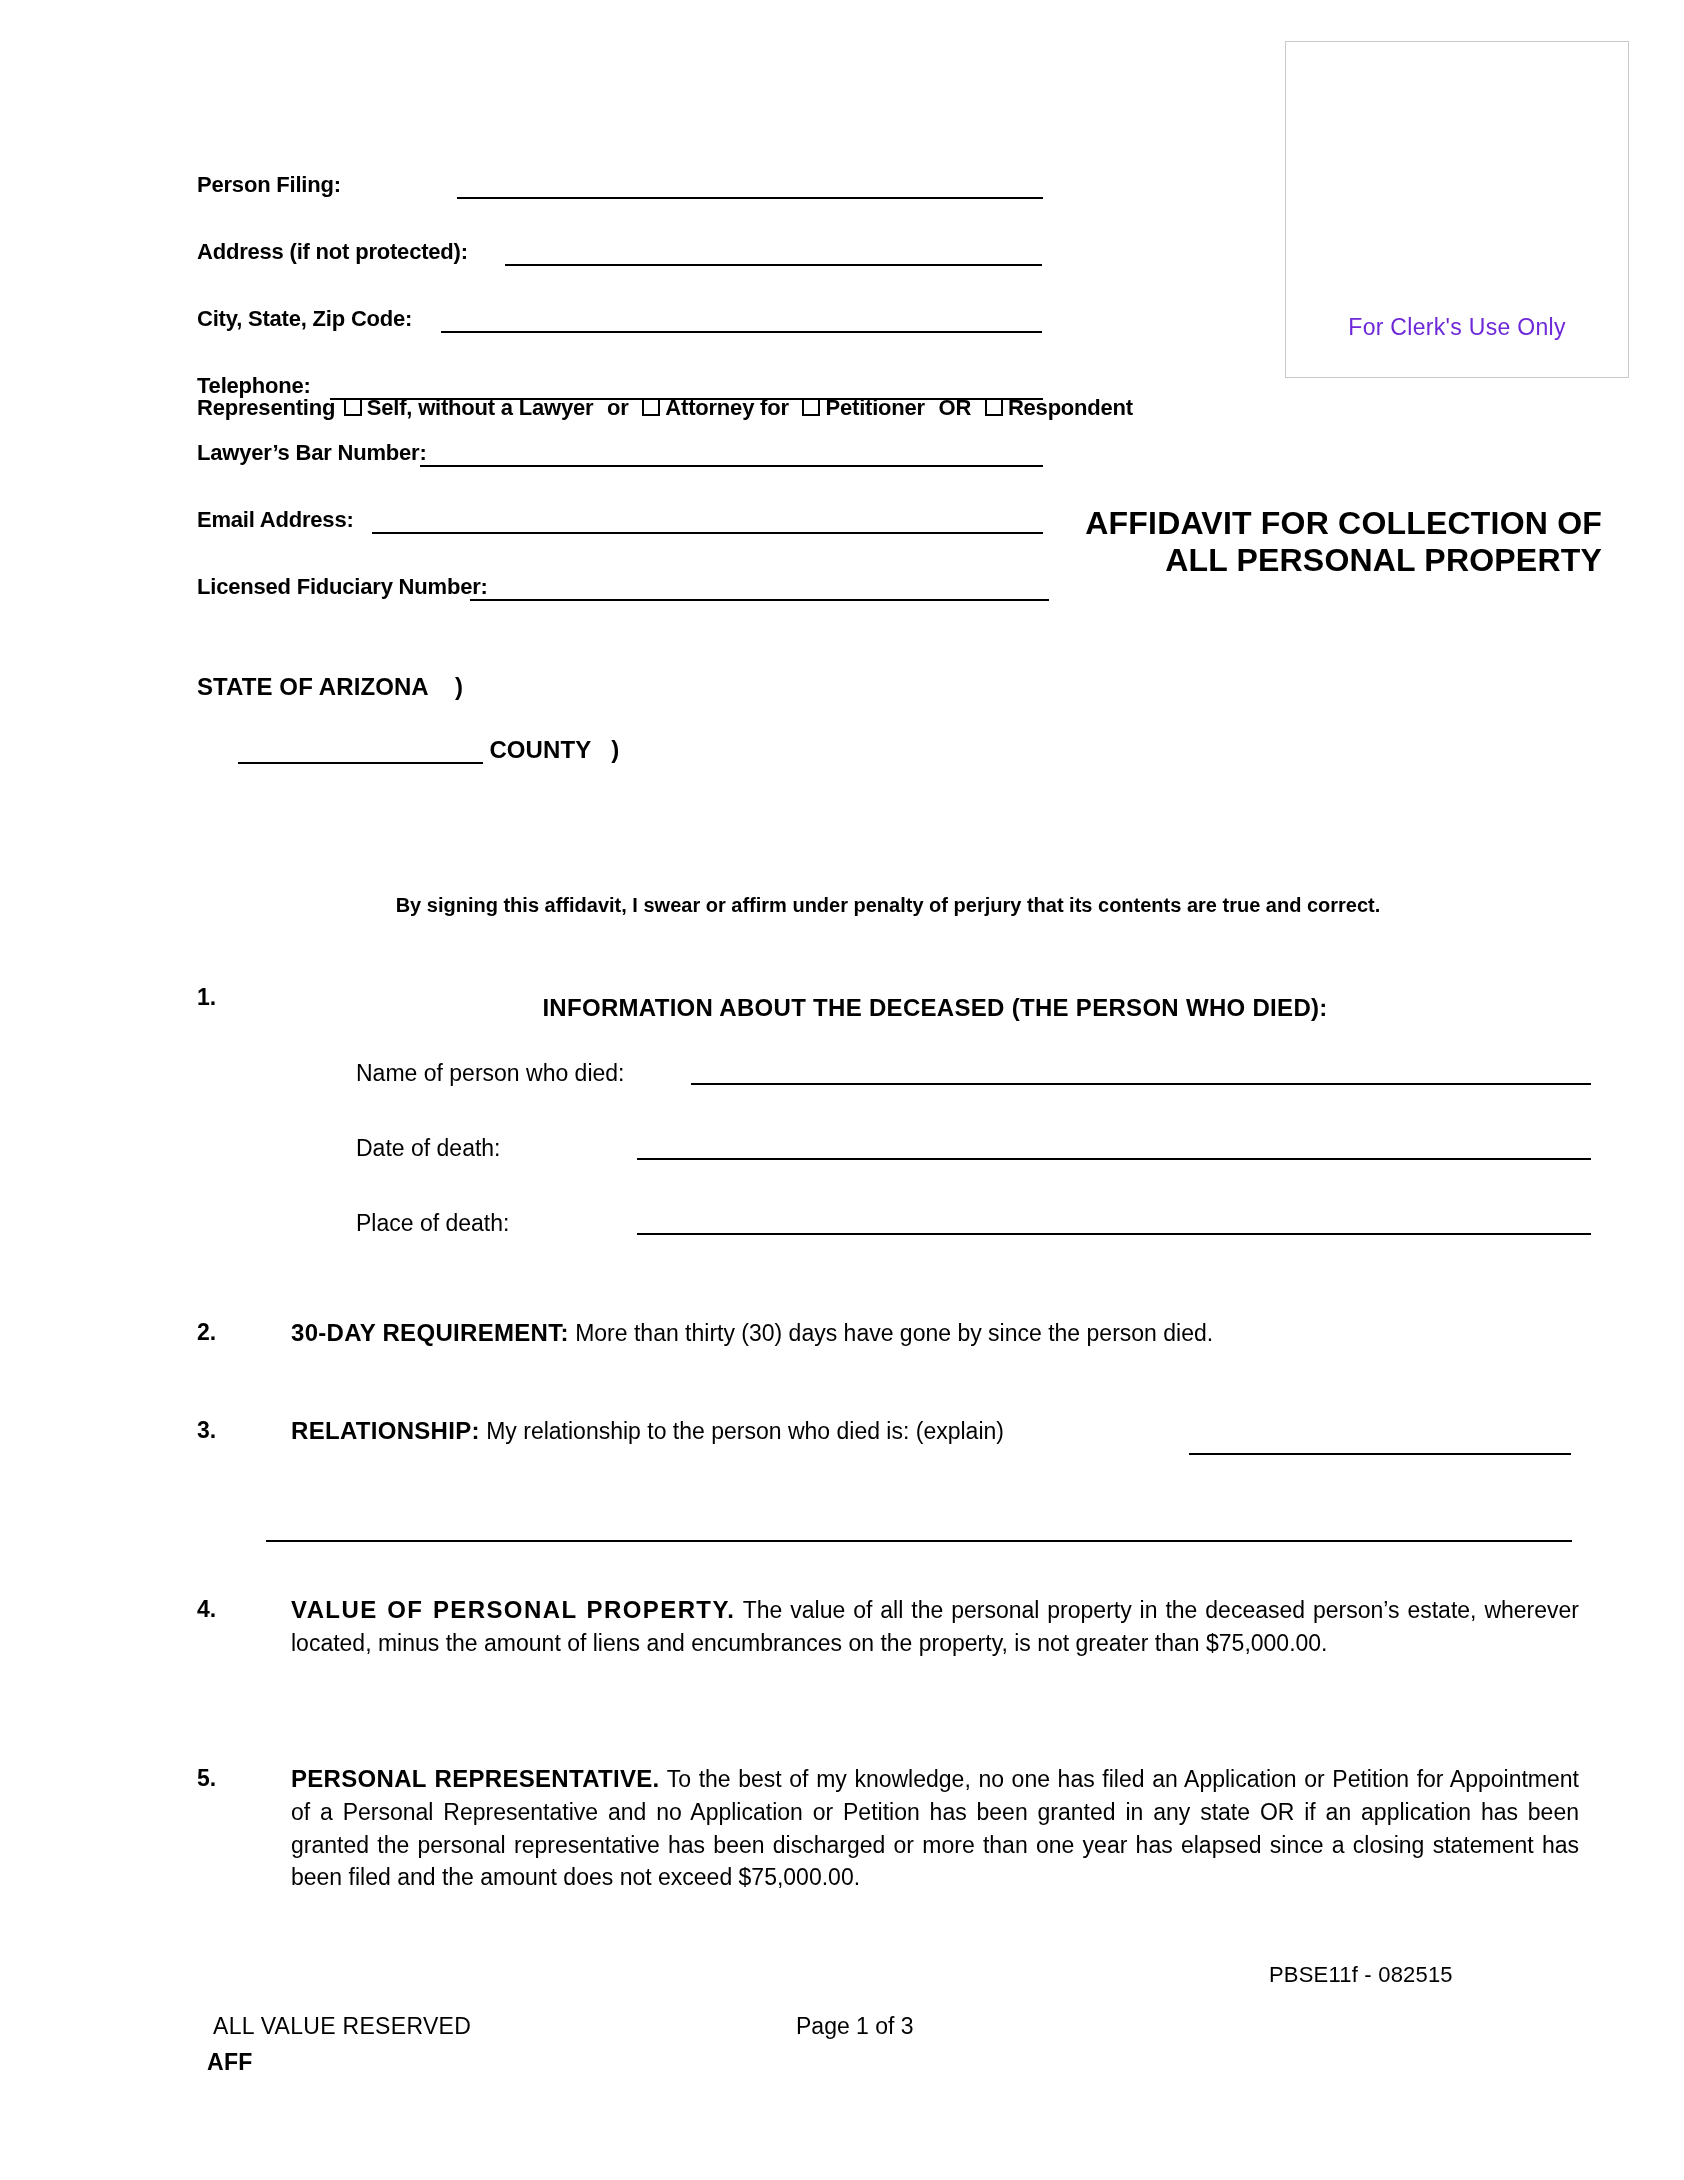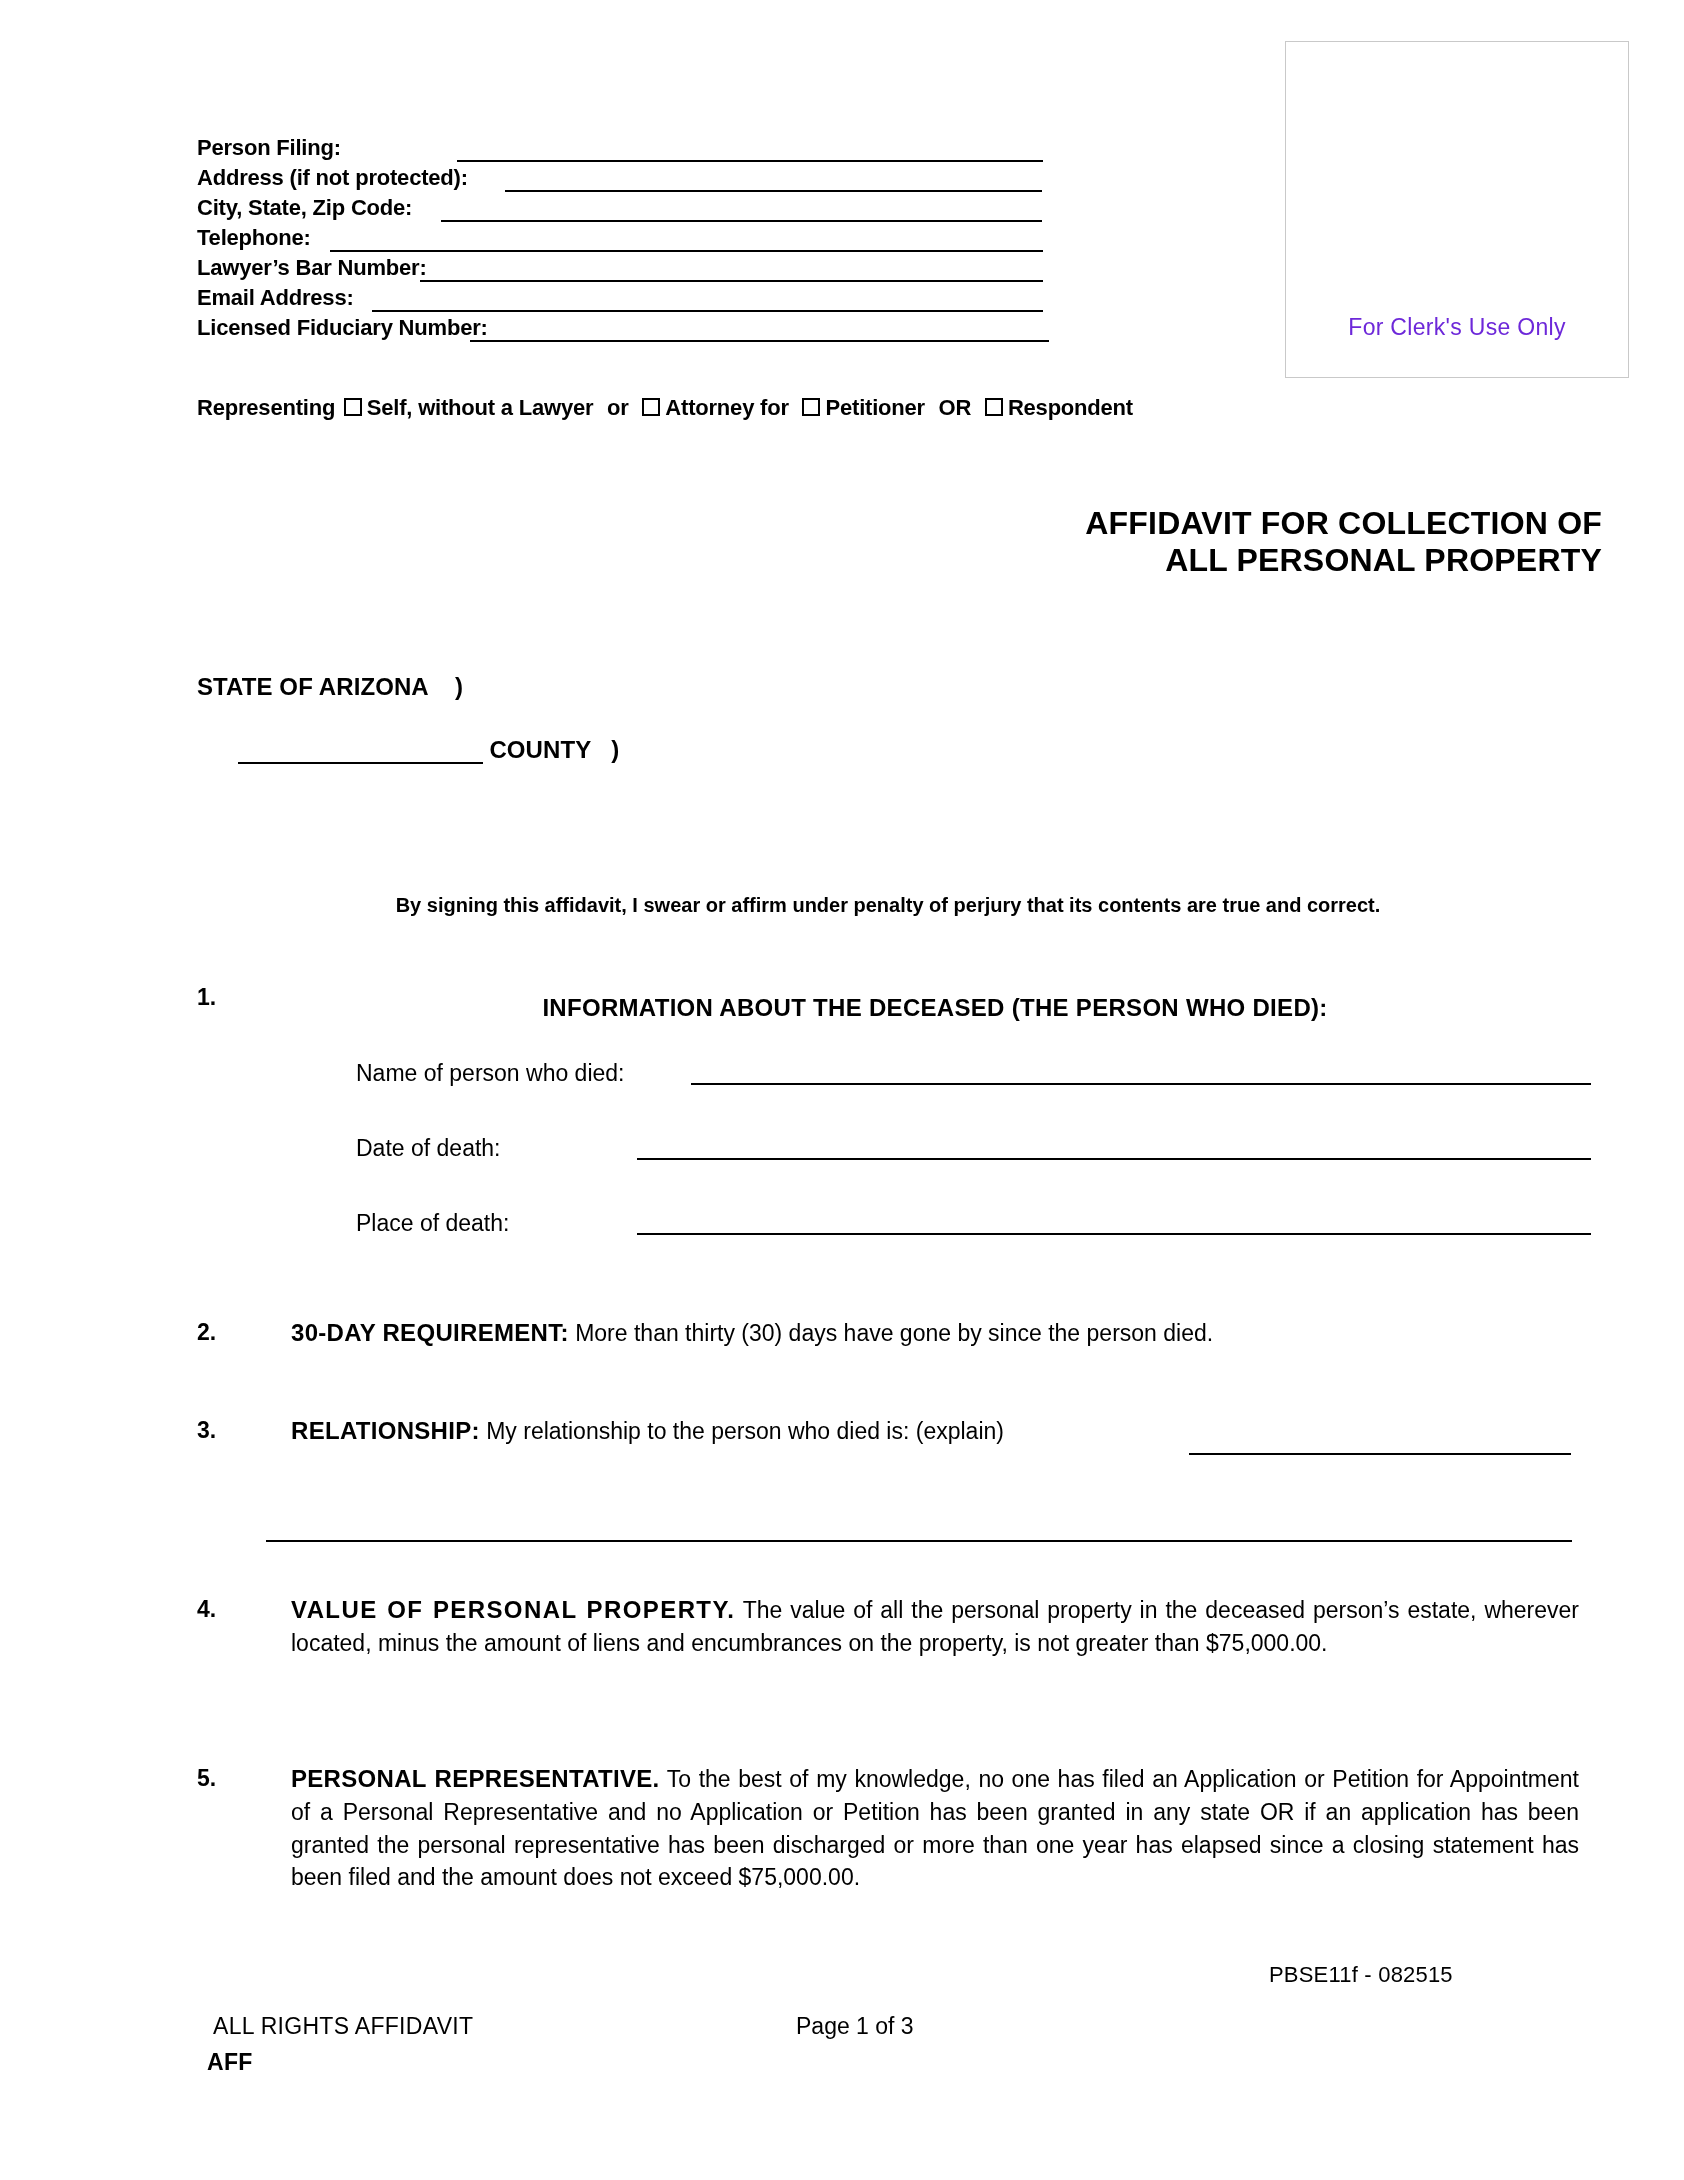--- a/index.html
+++ b/index.html
@@ -52,20 +52,21 @@
   .caption {
     position: absolute;
     left: 197px;
     top: 135px;
     width: 860px;
   }
   .cap-row {
     position: relative;
     height: 30px;
     white-space: nowrap;
+    margin-top: 37px;
   }
   .cap-label {
     font-size: 22px;
     font-weight: bold;
     letter-spacing: -0.2px;
     display: inline-block;
     vertical-align: bottom;
   }
   .cap-rule {
     position: absolute;
@@ -342,18 +343,18 @@
   </div>
 
   <div class="section" style="top:1762px;">
     <span class="sec-num">5.</span>
     <div class="sec-body">
       <span class="sec-head">PERSONAL REPRESENTATIVE.</span><span> To the best of my knowledge, no one has filed an Application or Petition for Appointment of a Personal Representative and no Application or Petition has been granted in any state OR if an application has been granted the personal representative has been discharged or more than one year has elapsed since a closing statement has been filed and the amount does not exceed $75,000.00.</span>
     </div>
   </div>
 
   <div class="footer-code">PBSE11f - 082515</div>
-  <div class="footer-rights">ALL RIGHTS AFFIDAVIT</div>
+  <div class="footer-rights">ALL VALUE RESERVED</div>
   <div class="footer-page">Page 1 of 3</div>
   <div class="footer-aff">AFF</div>
 
 </div>
 
 
 </body></html>

